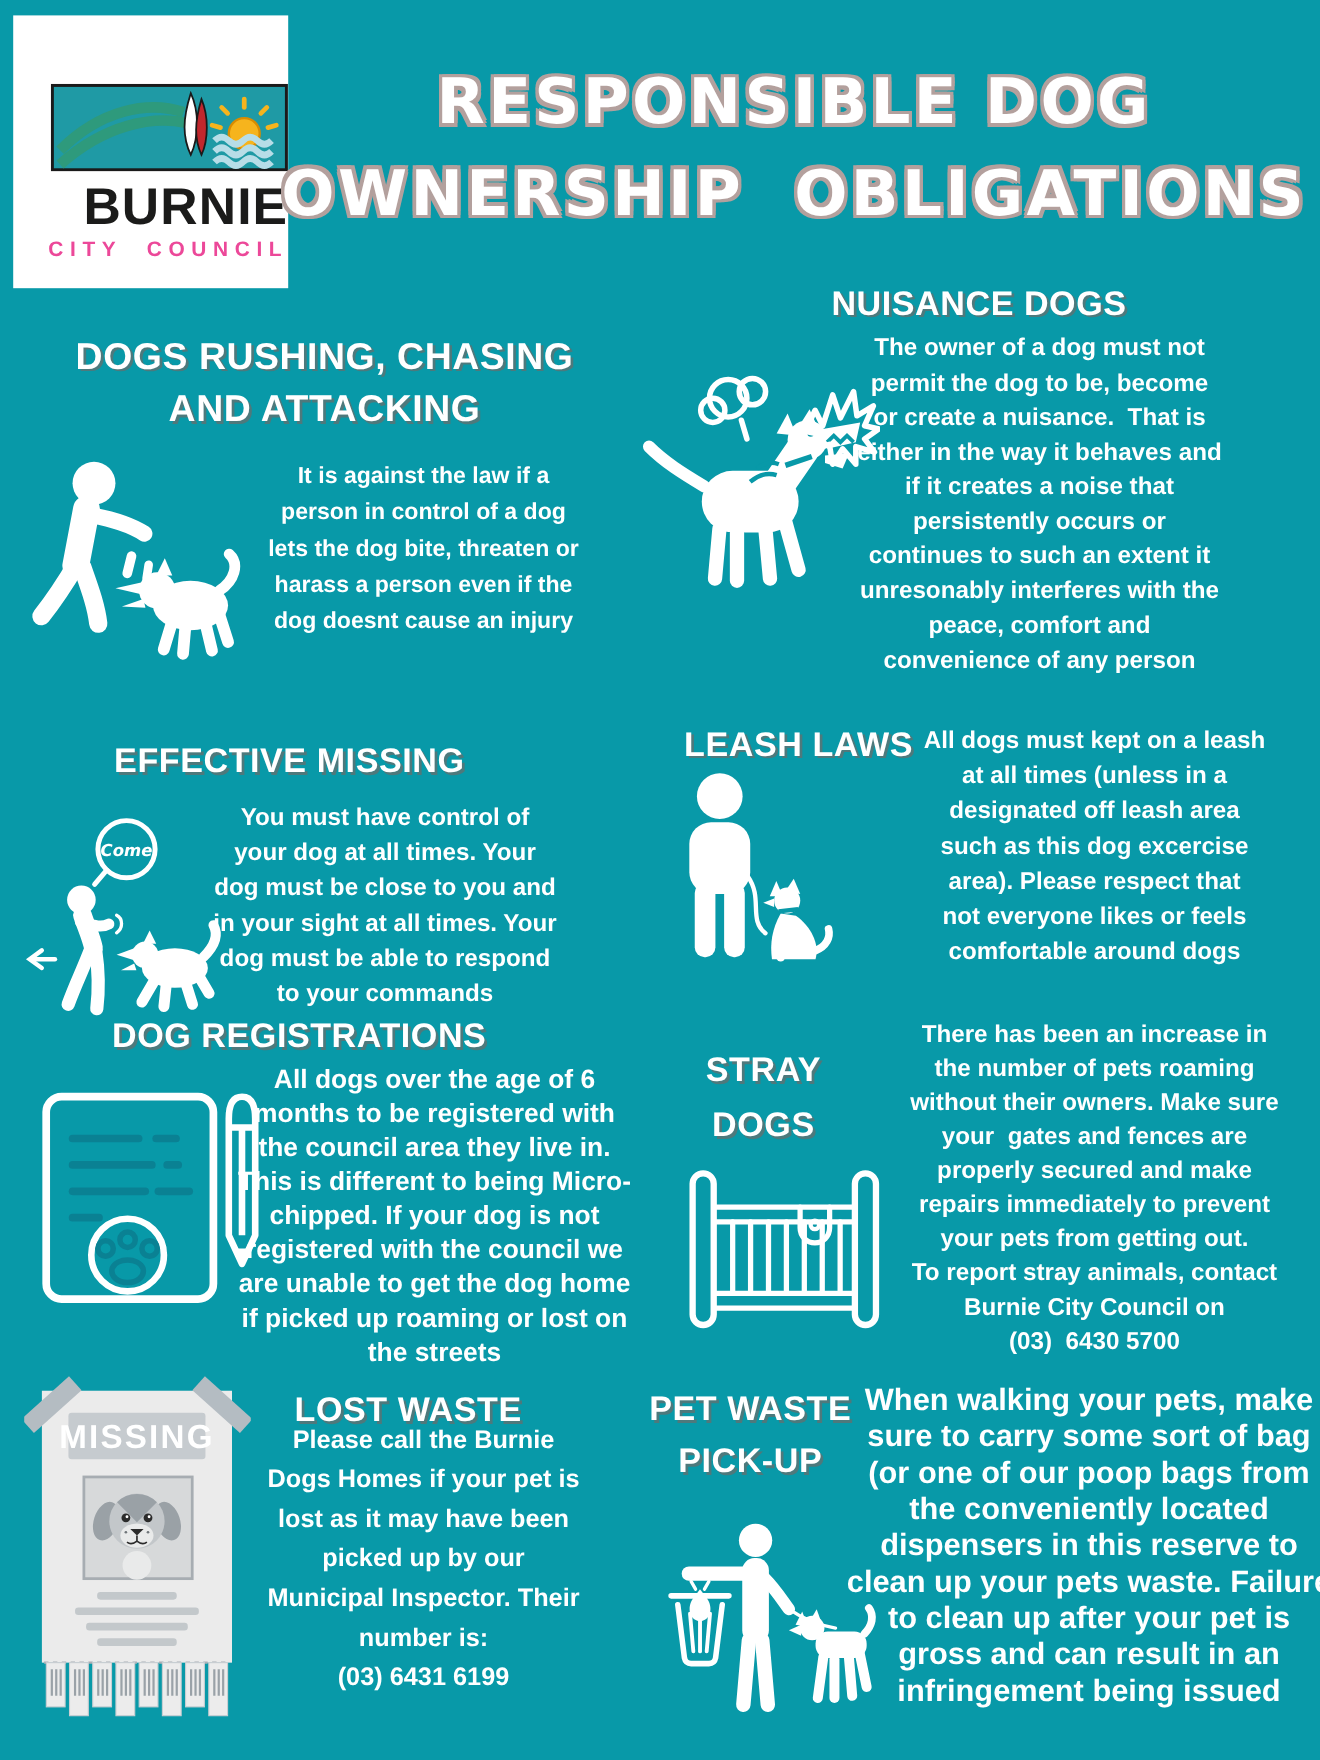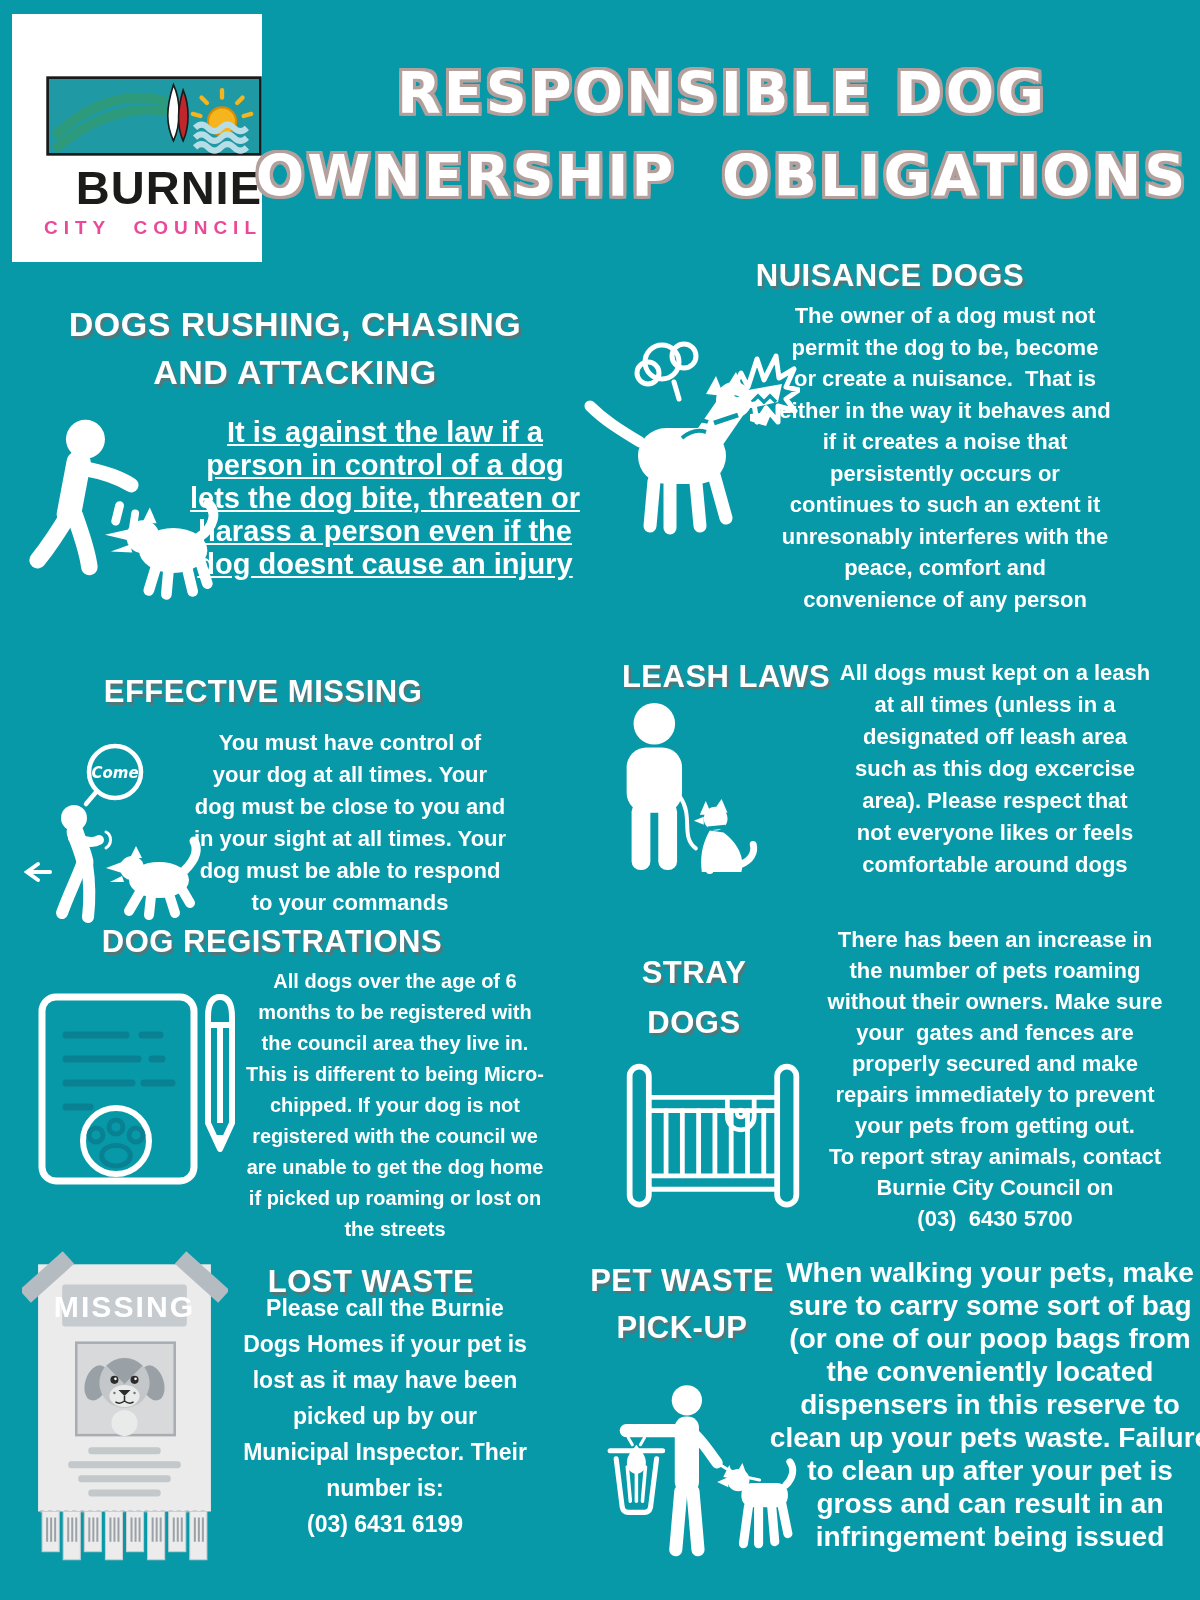--- a/index.html
+++ b/index.html
@@ -49,25 +49,25 @@
   
   #h-rushing{left:295px; top:300px; font-size:34px;}
   #h-nuisance{left:890px; top:254px; font-size:31px;}
   #h-effective{left:263px; top:670px; font-size:31px;}
   #h-leash{left:726px; top:655px; font-size:31px;}
   #h-registrations{left:272px; top:920px; font-size:31px;}
   #h-stray{left:694px; top:948px; font-size:31px; line-height:1.6;}
   #h-lost{left:371px; top:1260px; font-size:31px;}
   #h-waste{left:682px; top:1258px; font-size:31px; line-height:1.5;}
   
-  #b-rushing{left:385px; top:416px; font-size:29px; line-height:33px;text-decoration:underline;}
+  #b-rushing{left:385px; top:416px; font-size:21px; line-height:33px;}
   #b-nuisance{left:945px; top:300px; font-size:22px; line-height:31.5px;}
   #b-effective{left:350px; top:727px; font-size:22px; line-height:32px;}
   #b-leash{left:995px; top:657px; font-size:22px; line-height:32px;}
-  #b-registrations{left:395px; top:966px; font-size:20px; line-height:31px;}
+  #b-registrations{left:395px; top:966px; font-size:24px; line-height:31px;}
   #b-stray{left:995px; top:924px; font-size:22px; line-height:31px;}
   #b-lost{left:385px; top:1290px; font-size:23px; line-height:36px;}
   #b-waste{left:990px; top:1256px; font-size:28px; line-height:33px;}
   
   #i-rushing{left:25px; top:412px; width:195px; height:195px;}
   #i-nuisance{left:580px; top:330px; width:220px; height:220px;}
   #i-effective{left:22px; top:740px; width:190px; height:185px;}
   #i-leash{left:595px; top:700px; width:178px; height:183px;}
   #i-registrations{left:30px; top:983px; width:210px; height:210px;}
   #i-stray{left:622px; top:1058px; width:182px; height:160px;}

